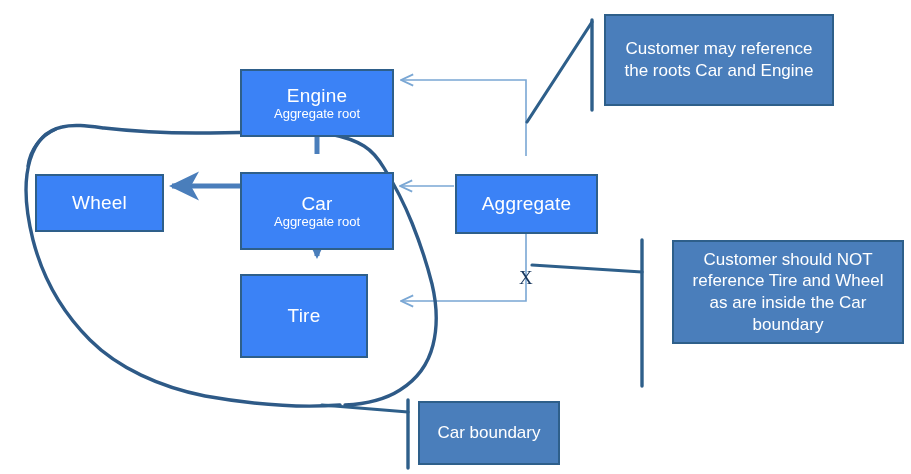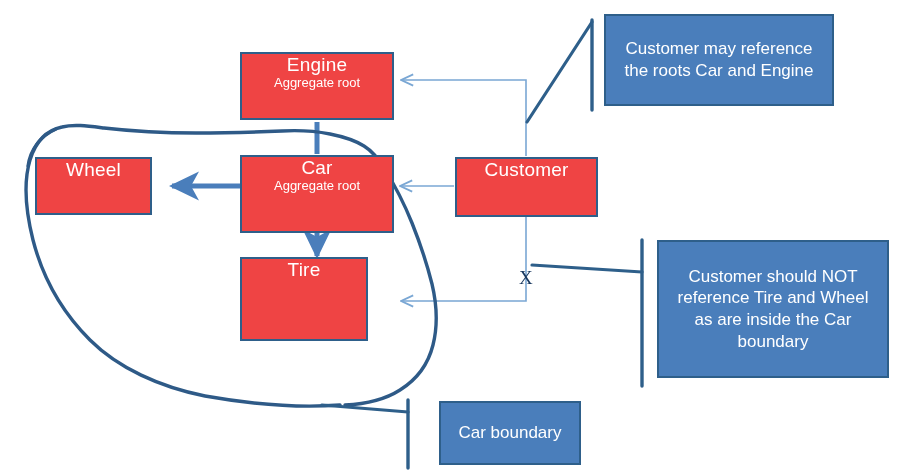--- a/index.html
+++ b/index.html
@@ -8,30 +8,31 @@
     background:#ffffff;
     font-family:"Liberation Sans", sans-serif;
     overflow:hidden;
     position:relative;
   }
   #stage{position:absolute;inset:0;width:911px;height:474px;}
   svg.layer{position:absolute;left:0;top:0;width:911px;height:474px;}
   .node{
     position:absolute;
     box-sizing:border-box;
-    background:#ef4444;
+    background:#3b82f6;
     border:2px solid #2e5f8a;
     color:#ffffff;
     display:flex;
     flex-direction:column;
     align-items:center;
-    justify-content:flex-start;
+    justify-content:center;
     text-align:center;
     line-height:1.12;
     z-index:5;
+    margin-top:17px;
   }
   .node .title{font-size:19px;font-weight:400;letter-spacing:.2px;}
   .node .sub{font-size:13px;font-weight:400;margin-top:1px;}
   .note{
     position:absolute;
     box-sizing:border-box;
     background:#4a7ebb;
     border:2px solid #2e5f8a;
     color:#ffffff;
     display:flex;
@@ -132,33 +133,33 @@
   <div class="node" style="left:240px;top:52px;width:154px;height:68px;">
     <span class="title">Engine</span>
     <span class="sub">Aggregate root</span>
   </div>
 
   <div class="node" style="left:240px;top:155px;width:154px;height:78px;">
     <span class="title">Car</span>
     <span class="sub">Aggregate root</span>
   </div>
 
-  <div class="node" style="left:35px;top:157px;width:117px;height:58px;">
+  <div class="node" style="left:35px;top:157px;width:129px;height:58px;">
     <span class="title">Wheel</span>
   </div>
 
   <div class="node" style="left:240px;top:257px;width:128px;height:84px;">
     <span class="title">Tire</span>
   </div>
 
   <div class="node" style="left:455px;top:157px;width:143px;height:60px;">
-    <span class="title">Customer</span>
+    <span class="title">Aggregate</span>
   </div>
 
   <div class="note" style="left:604px;top:14px;width:230px;height:92px;">Customer may reference the roots Car and Engine</div>
 
-  <div class="note" style="left:657px;top:240px;width:232px;height:138px;">Customer should NOT reference Tire and Wheel as are inside the Car boundary</div>
+  <div class="note" style="left:672px;top:240px;width:232px;height:104px;">Customer should NOT reference Tire and Wheel as are inside the Car boundary</div>
 
-  <div class="note" style="left:439px;top:401px;width:142px;height:64px;">Car boundary</div>
+  <div class="note" style="left:418px;top:401px;width:142px;height:64px;">Car boundary</div>
 
   <div class="xmark" style="left:519px;top:268px;">X</div>
 
 </div>
 
 </body></html>

